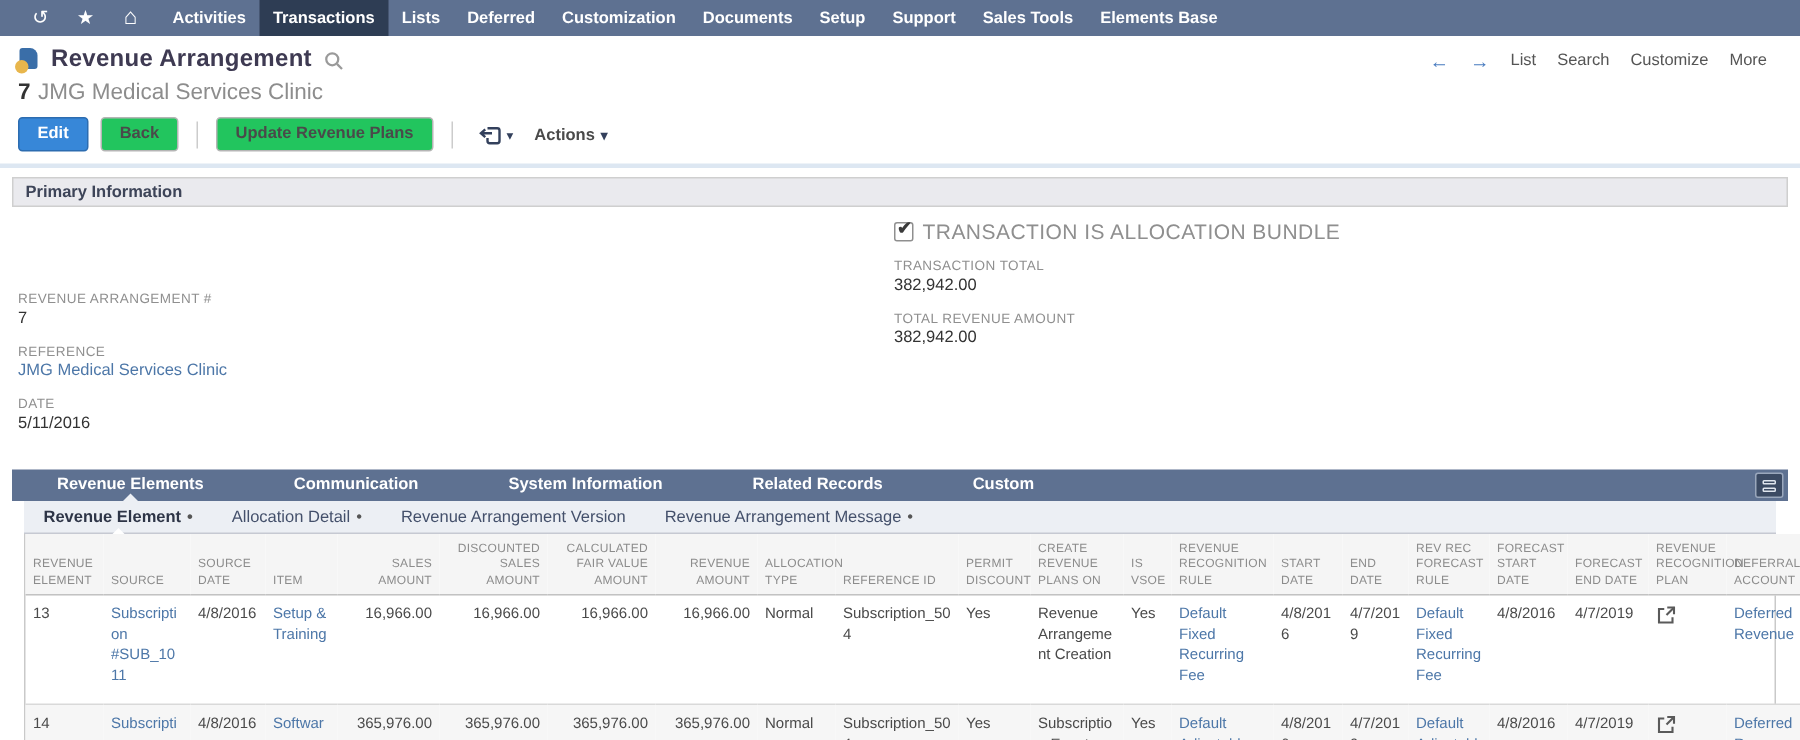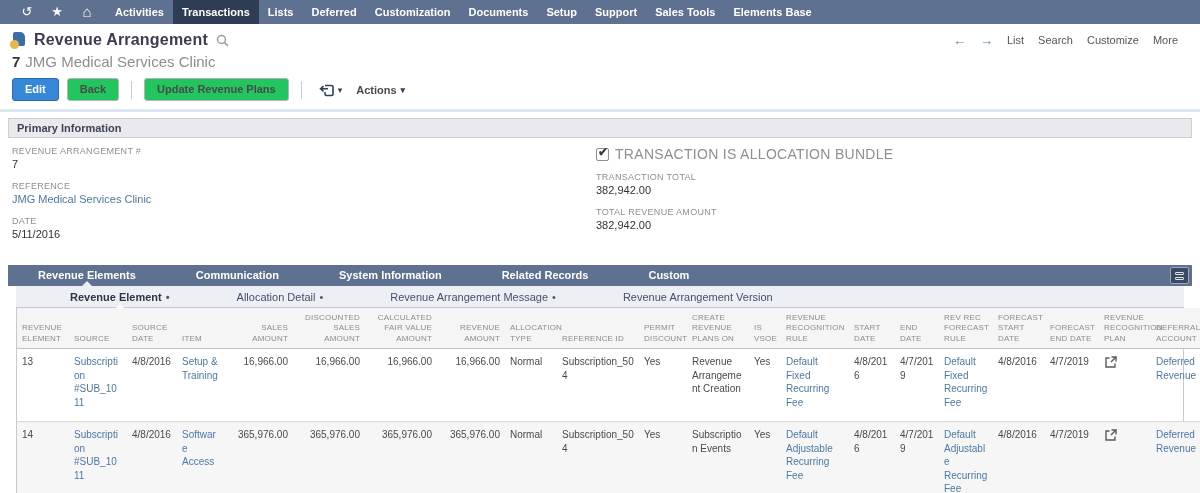--- a/index.html
+++ b/index.html
@@ -39,42 +39,42 @@
   .doc-action { display:flex; align-items:center; gap:3px; cursor:pointer; margin-left:4px; }
   .caret { font-size:9px; color:#33405c; }
   .actions-menu { display:flex; align-items:center; gap:4px; font-size:11px; font-weight:700; color:#4a4a4a; cursor:pointer; margin-left:6px; }
 
   .blue-sep { height:3px; background:#dde7f2; margin:2px 0 0 0; }
 
   
   .section { margin:6px 8px 0 8px; }
   .section-header { background:#eaeaee; border:1px solid #cfcfcf; font-size:11px; font-weight:700; color:#3d4458; padding:3px 8px; }
   .section-body { display:flex; padding:8px 4px 10px 4px; }
-  .col-left { flex:1 1 auto; }
+  .col-left { flex:1 1 auto;margin-top:48px; }
   .col-right { width:592px; flex:0 0 auto; }
   .field { margin-bottom:11px; }
   .f-label { font-size:9px; color:#8f8f8f; letter-spacing:.3px; margin-bottom:2px; }
   .f-value { font-size:11px; color:#333; }
   .f-value.link { color:#4d77a8; cursor:pointer; }
   .cb-row { display:flex; align-items:center; gap:6px; margin-bottom:10px; }
   .checkbox { width:13px; height:13px; background:#fff; border:1px solid #8f8f8f; border-radius:2px; position:relative; cursor:pointer; }
   .checkbox .mark { position:absolute; left:1px; top:-4px; font-size:12px; font-weight:700; color:#3a3a3a; }
   .cb-label { font-size:14px; color:#8f8f8f; letter-spacing:.3px; }
 
   
   .main-tabs { margin:4px 8px 0 8px; background:#5e7191; display:flex; align-items:stretch; height:21px; position:relative; }
   .main-tab { color:#fff; font-size:11px; font-weight:600; padding:0 30px; line-height:21px; cursor:pointer; position:relative; white-space:nowrap; }
   .main-tab.active { font-weight:700; }
   .main-tab.active::after { content:""; position:absolute; bottom:0; left:50%; margin-left:-5px; border-left:5px solid transparent; border-right:5px solid transparent; border-bottom:5px solid #eceff4; }
   .tab-bar-right { margin-left:auto; display:flex; align-items:center; padding-right:3px; }
   .list-toggle { width:19px; height:17px; background:#3b4a63; border:1px solid #9aa7bc; border-radius:2px; display:flex; flex-direction:column; align-items:center; justify-content:center; gap:2px; cursor:pointer; }
   .list-toggle i { display:block; width:9px; height:3px; border:1px solid #dfe5ee; border-radius:1px; }
 
   .subtabs { margin:0 16px; background:#eceff4; border-bottom:1px solid #c6c9d2; display:flex; height:22px; align-items:stretch; }
-  .subtab { font-size:11px; color:#44506b; padding:0 13px; line-height:22px; cursor:pointer; position:relative; white-space:nowrap;margin-left:41px; }
+  .subtab { font-size:11px; color:#44506b; padding:0 13px; line-height:22px; cursor:pointer; position:relative; white-space:nowrap; }
   .subtab.active { font-weight:700; color:#2e3547; }
   .subtab.active::after { content:""; position:absolute; bottom:-1px; left:50%; margin-left:-4px; border-left:4px solid transparent; border-right:4px solid transparent; border-bottom:4px solid #fff; }
   .subtab .bullet { margin-left:4px; color:#555; }
 
   
   .table-box { margin:0 16px; border:1px solid #c9c9c9; border-top:none; }
   table { width:100%; border-collapse:collapse; table-layout:fixed; }
   thead th { background:#f5f5f5; font-size:8px; font-weight:400; color:#8c8c8c; text-transform:uppercase; text-align:left; vertical-align:bottom; padding:5px 5px 4px 5px; border-bottom:1px solid #c2c2c2; line-height:1.3; letter-spacing:.2px; }
   thead th.r { text-align:right; }
   tbody td { font-size:10px; color:#4a4a4a; vertical-align:top; padding:6px 5px 12px 5px; border-bottom:1px solid #d9d9d9; line-height:1.35; word-wrap:break-word; }
@@ -205,22 +205,22 @@
     <span class="list-toggle">
         <i></i>
         <i></i>
       </span>
   </div>
 </div>
 
 <div class="subtabs" id="subtabs">
     <div class="subtab active"><span>Revenue Element</span><span class="bullet">•</span></div>
     <div class="subtab"><span>Allocation Detail</span><span class="bullet">•</span></div>
+    <div class="subtab"><span>Revenue Arrangement Version</span></div>
     <div class="subtab"><span>Revenue Arrangement Message</span><span class="bullet">•</span></div>
-    <div class="subtab"><span>Revenue Arrangement Version</span></div>
   </div>
 
 <div class="table-box">
   <table>
     <colgroup id="tbl-cols">
         <col style="width: 52px;">
         <col style="width: 58px;">
         <col style="width: 50px;">
         <col style="width: 48px;">
         <col style="width: 68px;">

